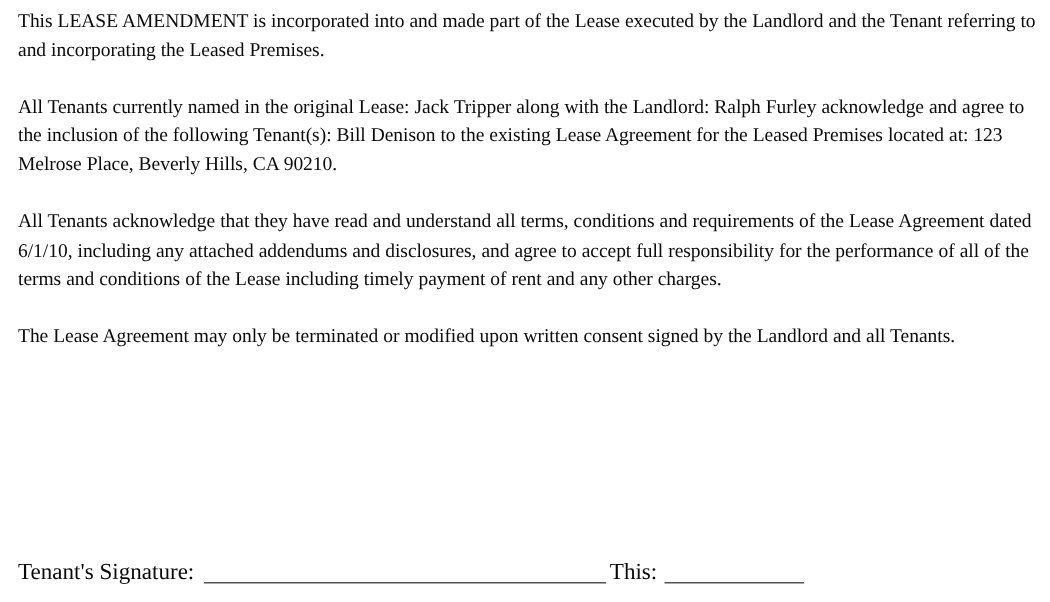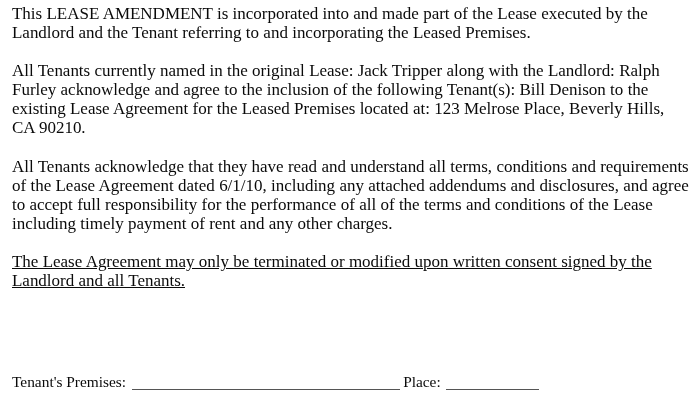--- a/index.html
+++ b/index.html
@@ -18,31 +18,30 @@
     font-family: "Liberation Serif", "DejaVu Serif", serif;
     color: #000000;
   }
   .doc-body {
     position: absolute;
     left: 12px;
     top: 4px;
     width: 679px;
   }
   .para {
-    font-size: 17px;
+    font-size: 13px;
     line-height: 19.1px;
     text-align: left;
     margin: 0 0 19px 0;
     color: #0a0a0a;
     letter-spacing: -0.02px;
     word-spacing: 0.1px;
   }
   .para:last-of-type {
     margin-bottom: 0;
-    text-decoration: underline;
   }
   .sig-block {
     position: absolute;
     left: 12px;
     top: 372px;
     width: 679px;
     font-size: 15.4px;
     line-height: 19.1px;
     white-space: nowrap;
     color: #0a0a0a;
@@ -83,16 +82,16 @@
 
     <p class="para">All Tenants acknowledge that they have read and understand all terms, conditions and requirements of the Lease Agreement dated 6/1/10, including any attached addendums and disclosures, and agree to accept full responsibility for the performance of all of the terms and conditions of the Lease including timely payment of rent and any other charges.</p>
 
 
 
     <p class="para">The Lease Agreement may only be terminated or modified upon written consent signed by the Landlord and all Tenants.</p>
 
   </div>
 
   <div class="sig-block">
-    <span class="sig-label">Tenant's Premises:</span><span class="spacer-sig"></span><span class="rule rule-signature"></span><span class="sig-label">Place:</span><span class="rule rule-date"></span>
+    <span class="sig-label">Tenant's Signature:</span><span class="spacer-sig"></span><span class="rule rule-signature"></span><span class="sig-label">This:</span><span class="rule rule-date"></span>
   </div>
 
 </div>
 
 </body></html>

